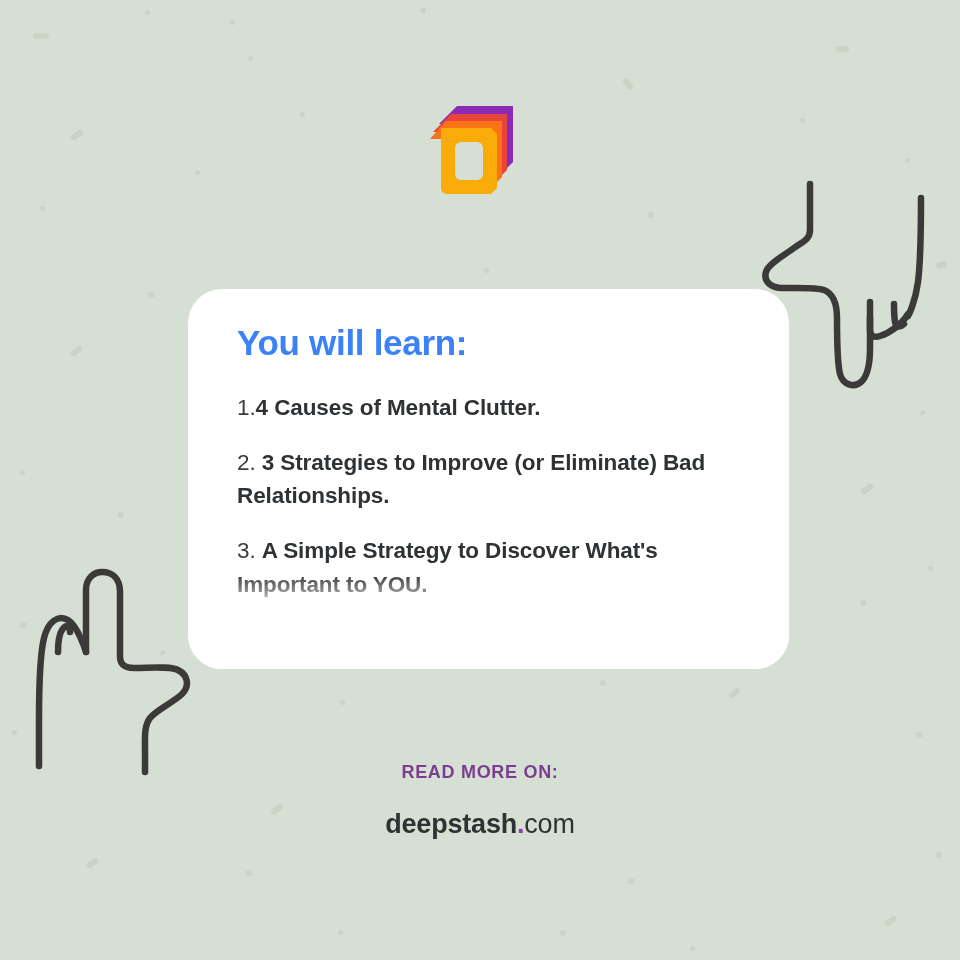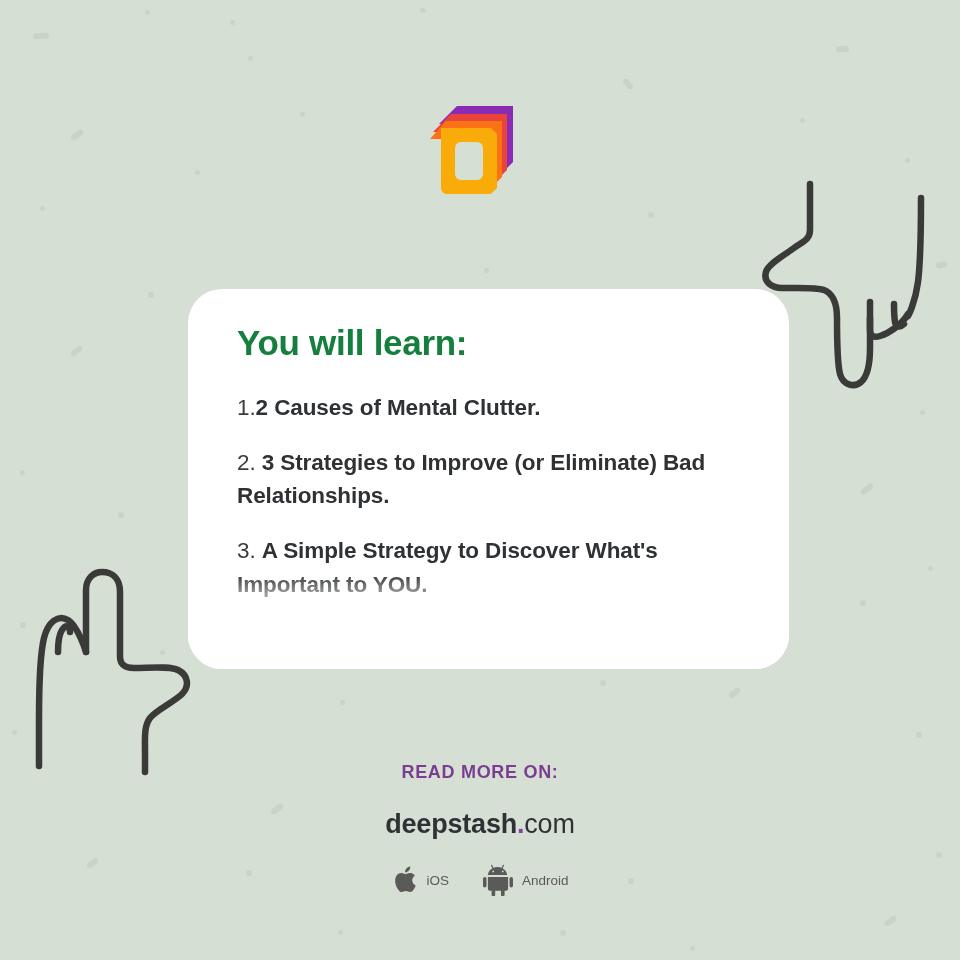--- a/index.html
+++ b/index.html
@@ -61,21 +61,21 @@
   }
   #card-inner {
     position: absolute;
     left: 0; top: 0; right: 0; bottom: 0;
     padding: 34px 46px 0 49px;
     box-sizing: border-box;
   }
   #card-title {
     font-size: 35px;
     font-weight: bold;
-    color: #15803d;
+    color: #3b82f6;
     letter-spacing: -0.3px;
     margin: 0 0 28px 0;
     line-height: 1.15;
   }
   .learn-item {
     font-size: 22.5px;
     line-height: 1.47;
     color: #2f3234;
     margin-bottom: 22px;
     letter-spacing: -0.1px;
@@ -217,21 +217,21 @@
         <path d="M34 92 C34 92 34 76 38 70 C42 64 46 66 46 72"></path>
       </g>
     </svg>
   </div>
 
   <div id="card">
     <div id="card-inner">
       <h1 id="card-title">You will learn:</h1>
 
       <div class="learn-item">
-        <span class="learn-num">1.</span><span class="learn-text">2 Causes of Mental Clutter.</span>
+        <span class="learn-num">1.</span><span class="learn-text">4 Causes of Mental Clutter.</span>
       </div>
 
       <div class="learn-item">
         <span class="learn-num">2.</span>&nbsp;<span class="learn-text">3 Strategies to Improve (or Eliminate) Bad Relationships.</span>
       </div>
 
       <div class="learn-item">
         <span class="learn-num">3.</span>&nbsp;<span class="learn-text">A Simple Strategy to Discover What's Important to YOU.</span>
       </div>
 
@@ -242,38 +242,15 @@
     <div id="fade"></div>
   </div>
 
   <div id="footer">
     <p id="read-more">READ MORE ON:</p>
 
     <div id="brand">
       <span class="bold">deepstash</span><span class="dot">.</span><span class="light">com</span>
     </div>
 
-    <div id="stores">
-      <div class="store">
-        <span>
-          <svg width="26" height="32" viewBox="0 0 26 32" xmlns="http://www.w3.org/2000/svg">
-            <path d="M21.2 16.9c0-3.5 2.6-5.2 2.7-5.3-1.5-2.2-3.8-2.5-4.6-2.5-2-.2-3.8 1.1-4.8 1.1-1 0-2.5-1.1-4.1-1.1-2.1 0-4.1 1.2-5.2 3.1-2.2 3.9-.6 9.6 1.6 12.7 1.1 1.5 2.3 3.2 4 3.2 1.6-.1 2.2-1 4.1-1 1.9 0 2.5 1 4.2 1 1.7 0 2.8-1.5 3.9-3.1 1.2-1.8 1.7-3.5 1.7-3.6-.1 0-3.4-1.3-3.5-5.5z"></path>
-            <path d="M17.9 6.6c.9-1.1 1.5-2.6 1.3-4.1-1.3.1-2.9.9-3.8 2-.8 1-1.5 2.5-1.3 4 1.4.1 2.9-.8 3.8-1.9z"></path>
-          </svg>
-        </span>
-        <span class="store-label">iOS</span>
-      </div>
-
-      <div class="store">
-        <span>
-          <svg width="30" height="32" viewBox="0 0 30 32" xmlns="http://www.w3.org/2000/svg">
-            <path d="M9.5 4.2 8.1 1.7c-.2-.3-.1-.6.2-.8.3-.2.6-.1.8.2l1.4 2.6c1.2-.5 2.5-.8 4-.8s2.8.3 4 .8l1.4-2.6c.2-.3.5-.4.8-.2.3.2.4.5.2.8l-1.4 2.5c2.6 1.4 4.4 3.9 4.6 6.9H4.9c.2-3 2-5.5 4.6-6.9zm.7 4.1c.5 0 .9-.4.9-.9s-.4-.9-.9-.9-.9.4-.9.9.4.9.9.9zm9.6 0c.5 0 .9-.4.9-.9s-.4-.9-.9-.9-.9.4-.9.9.4.9.9.9z"></path>
-            <path d="M4.9 13.1h20.2v11.6c0 1.1-.9 2-2 2h-1.5v4.1c0 1-.8 1.8-1.8 1.8s-1.8-.8-1.8-1.8v-4.1h-5.8v4.1c0 1-.8 1.8-1.8 1.8s-1.8-.8-1.8-1.8v-4.1H6.9c-1.1 0-2-.9-2-2V13.1z"></path>
-            <rect x="0" y="13.1" width="3.5" height="10.4" rx="1.75"></rect>
-            <rect x="26.5" y="13.1" width="3.5" height="10.4" rx="1.75"></rect>
-          </svg>
-        </span>
-        <span class="store-label">Android</span>
-      </div>
-    </div>
   </div>
 
 </div>
 
 </body></html>

